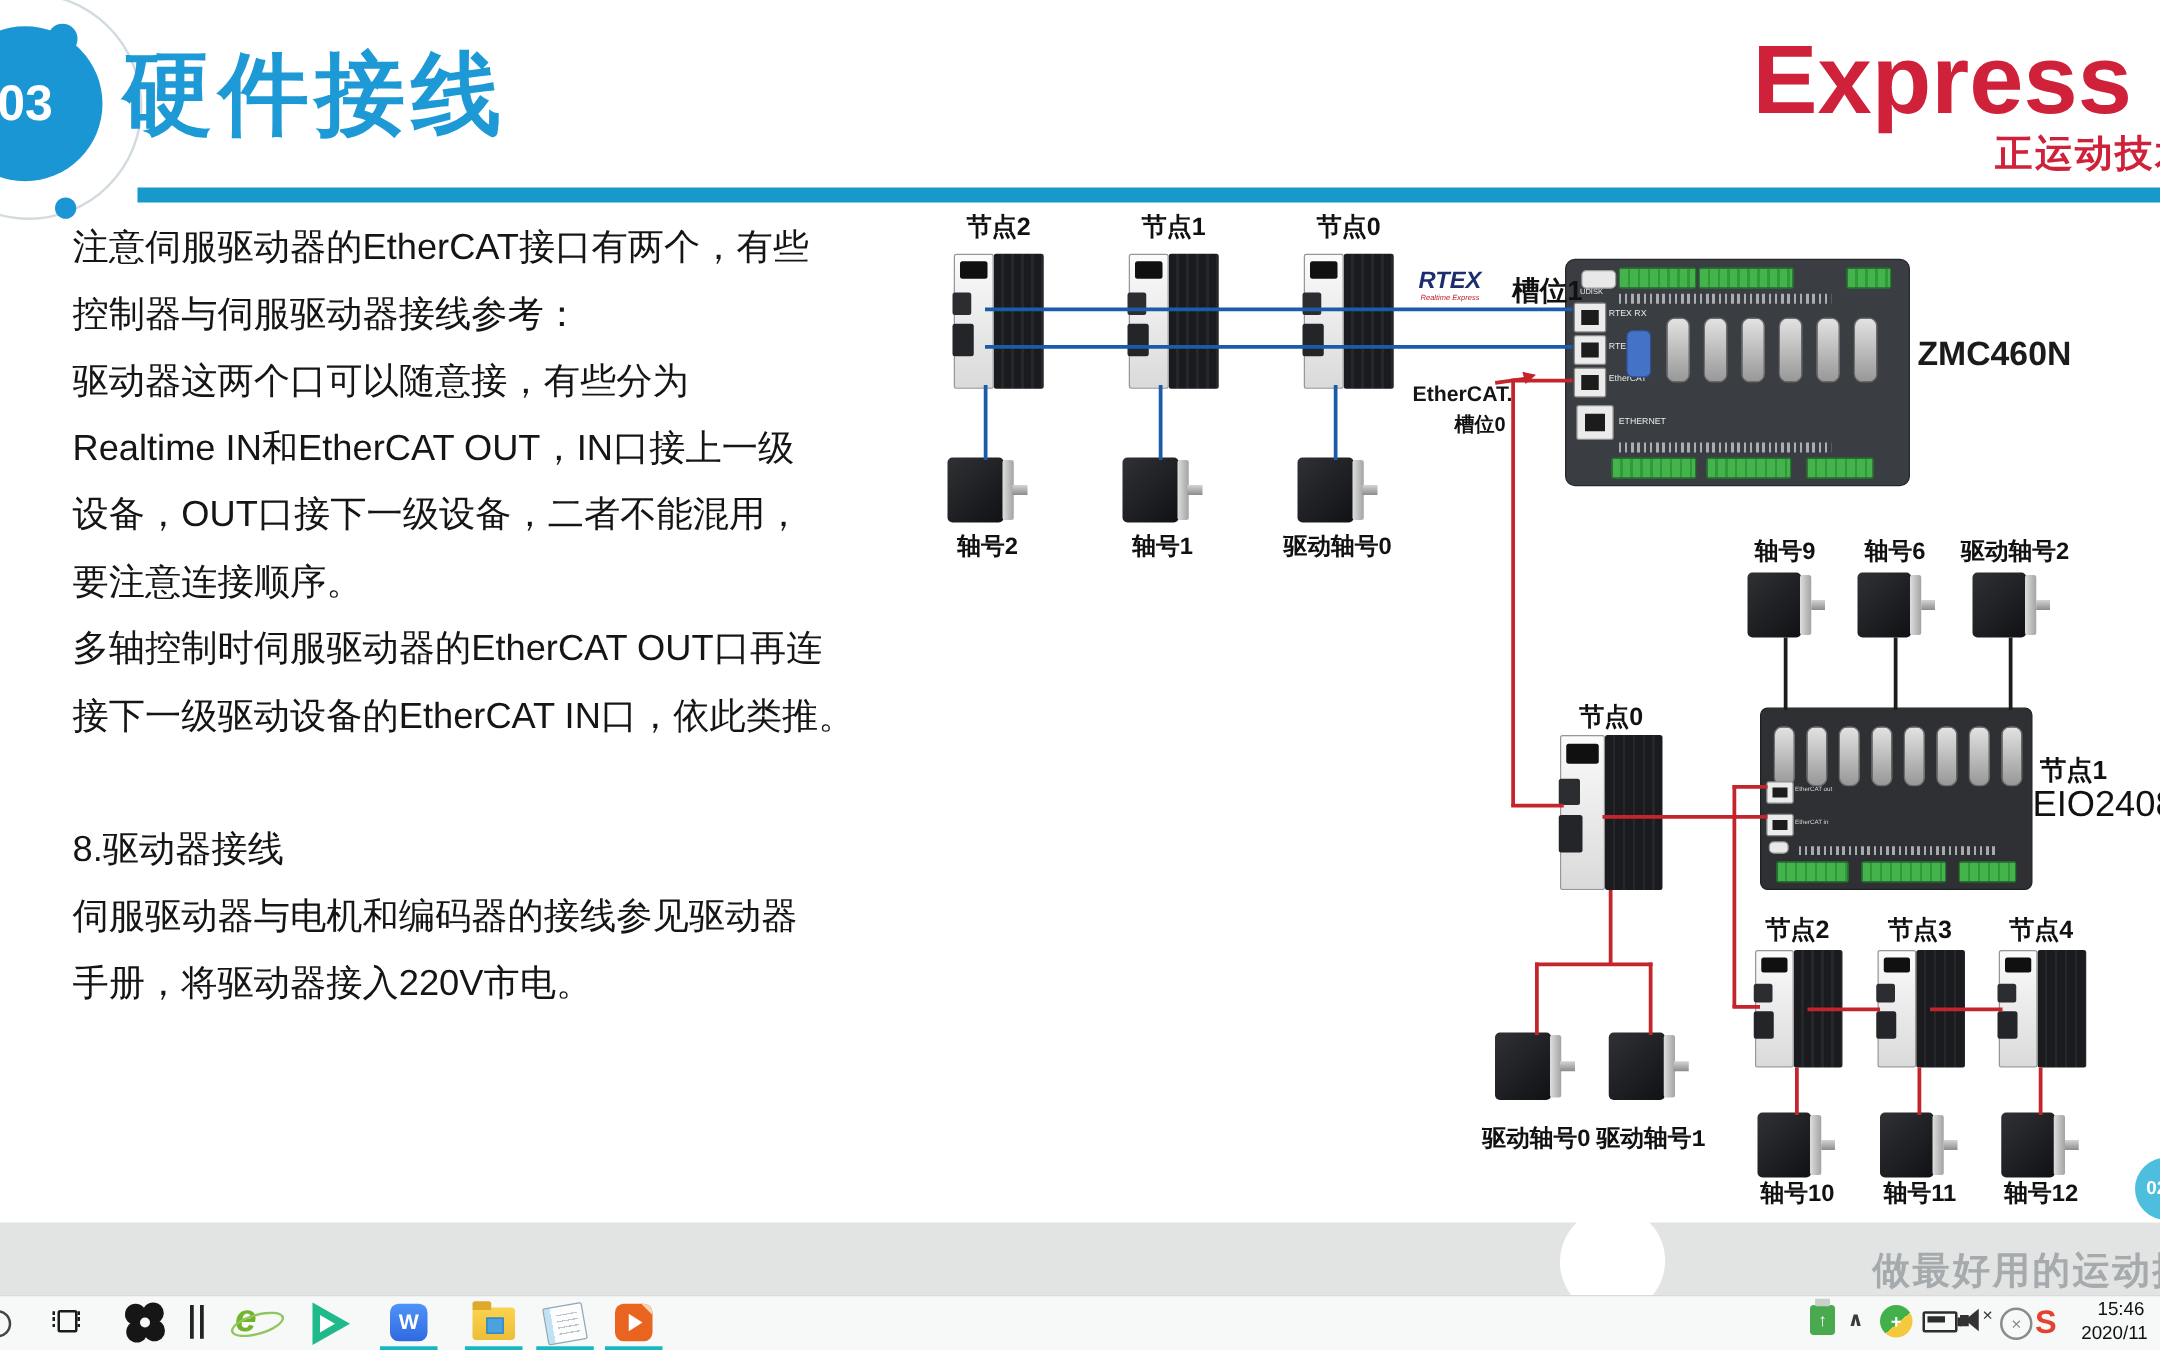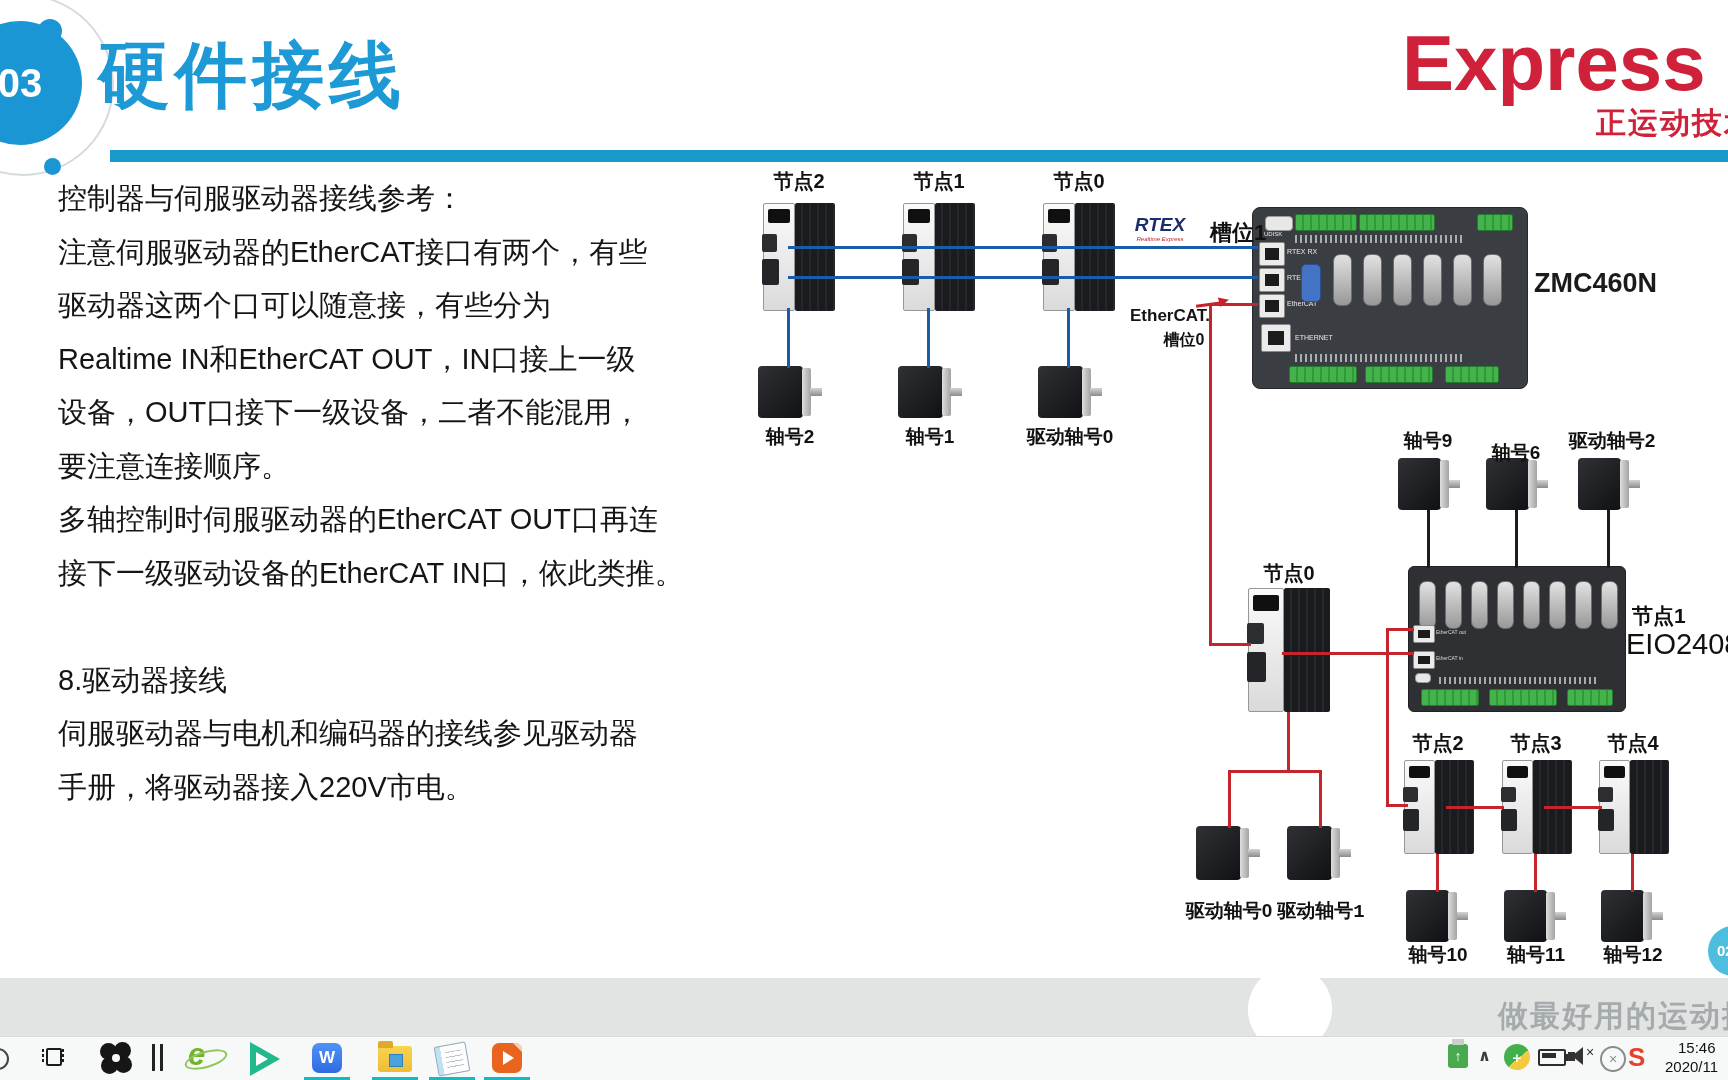--- a/index.html
+++ b/index.html
@@ -113,22 +113,22 @@
   </div>
   <div class="dot" style="left:38px;top:19px;width:24px;height:24px;"></div>
   <div class="dot" style="left:56px;top:107px;width:14px;height:14px;"></div>
   <div class="dot" style="left:44px;top:158px;width:17px;height:17px;"></div>
   <div class="title">硬件接线</div>
   <div class="hbar"></div>
   <div class="brand">Express</div>
   <div class="brand-sub">正运动技术</div>
 
   <div class="bodytext">
+    <div class="bodyline">注意伺服驱动器的EtherCAT接口有两个，有些</div>
     <div class="bodyline">控制器与伺服驱动器接线参考：</div>
-    <div class="bodyline">注意伺服驱动器的EtherCAT接口有两个，有些</div>
     <div class="bodyline">驱动器这两个口可以随意接，有些分为</div>
     <div class="bodyline">Realtime IN和EtherCAT OUT，IN口接上一级</div>
     <div class="bodyline">设备，OUT口接下一级设备，二者不能混用，</div>
     <div class="bodyline">要注意连接顺序。</div>
     <div class="bodyline">多轴控制时伺服驱动器的EtherCAT OUT口再连</div>
     <div class="bodyline">接下一级驱动设备的EtherCAT IN口，依此类推。</div>
     <div class="bodyline"></div>
     <div class="bodyline">8.驱动器接线</div>
     <div class="bodyline">伺服驱动器与电机和编码器的接线参见驱动器</div>
     <div class="bodyline">手册，将驱动器接入220V市电。</div>
@@ -340,21 +340,21 @@
     <div class="eio-node">节点1</div>
     <div class="eio-name">EIO2408</div>
 
     <div class="dlabel" style="left:757px;top:168px;width:84px;">节点2</div>
     <div class="dlabel" style="left:897px;top:168px;width:84px;">节点1</div>
     <div class="dlabel" style="left:1037px;top:168px;width:84px;">节点0</div>
     <div class="mlabel" style="left:748px;top:424px;width:84px;">轴号2</div>
     <div class="mlabel" style="left:888px;top:424px;width:84px;">轴号1</div>
     <div class="mlabel" style="left:1008px;top:424px;width:124px;">驱动轴号0</div>
     <div class="mlabel" style="left:1382px;top:428px;width:92px;">轴号9</div>
-    <div class="mlabel" style="left:1470px;top:440px;width:92px;">轴号6</div>
+    <div class="mlabel" style="left:1470px;top:428px;width:92px;">轴号6</div>
     <div class="mlabel" style="left:1548px;top:428px;width:128px;">驱动轴号2</div>
     <div class="dlabel" style="left:1246px;top:560px;width:86px;">节点0</div>
     <div class="mlabel" style="left:1168px;top:898px;width:122px;">驱动轴号0</div>
     <div class="mlabel" style="left:1260px;top:898px;width:122px;font-family:Liberation Mono, monospace;">驱动轴号1</div>
     <div class="dlabel" style="left:1398px;top:730px;width:80px;">节点2</div>
     <div class="dlabel" style="left:1496px;top:730px;width:80px;">节点3</div>
     <div class="dlabel" style="left:1593px;top:730px;width:80px;">节点4</div>
     <div class="mlabel" style="left:1394px;top:942px;width:88px;">轴号10</div>
     <div class="mlabel" style="left:1492px;top:942px;width:88px;">轴号11</div>
     <div class="mlabel" style="left:1589px;top:942px;width:88px;">轴号12</div>

